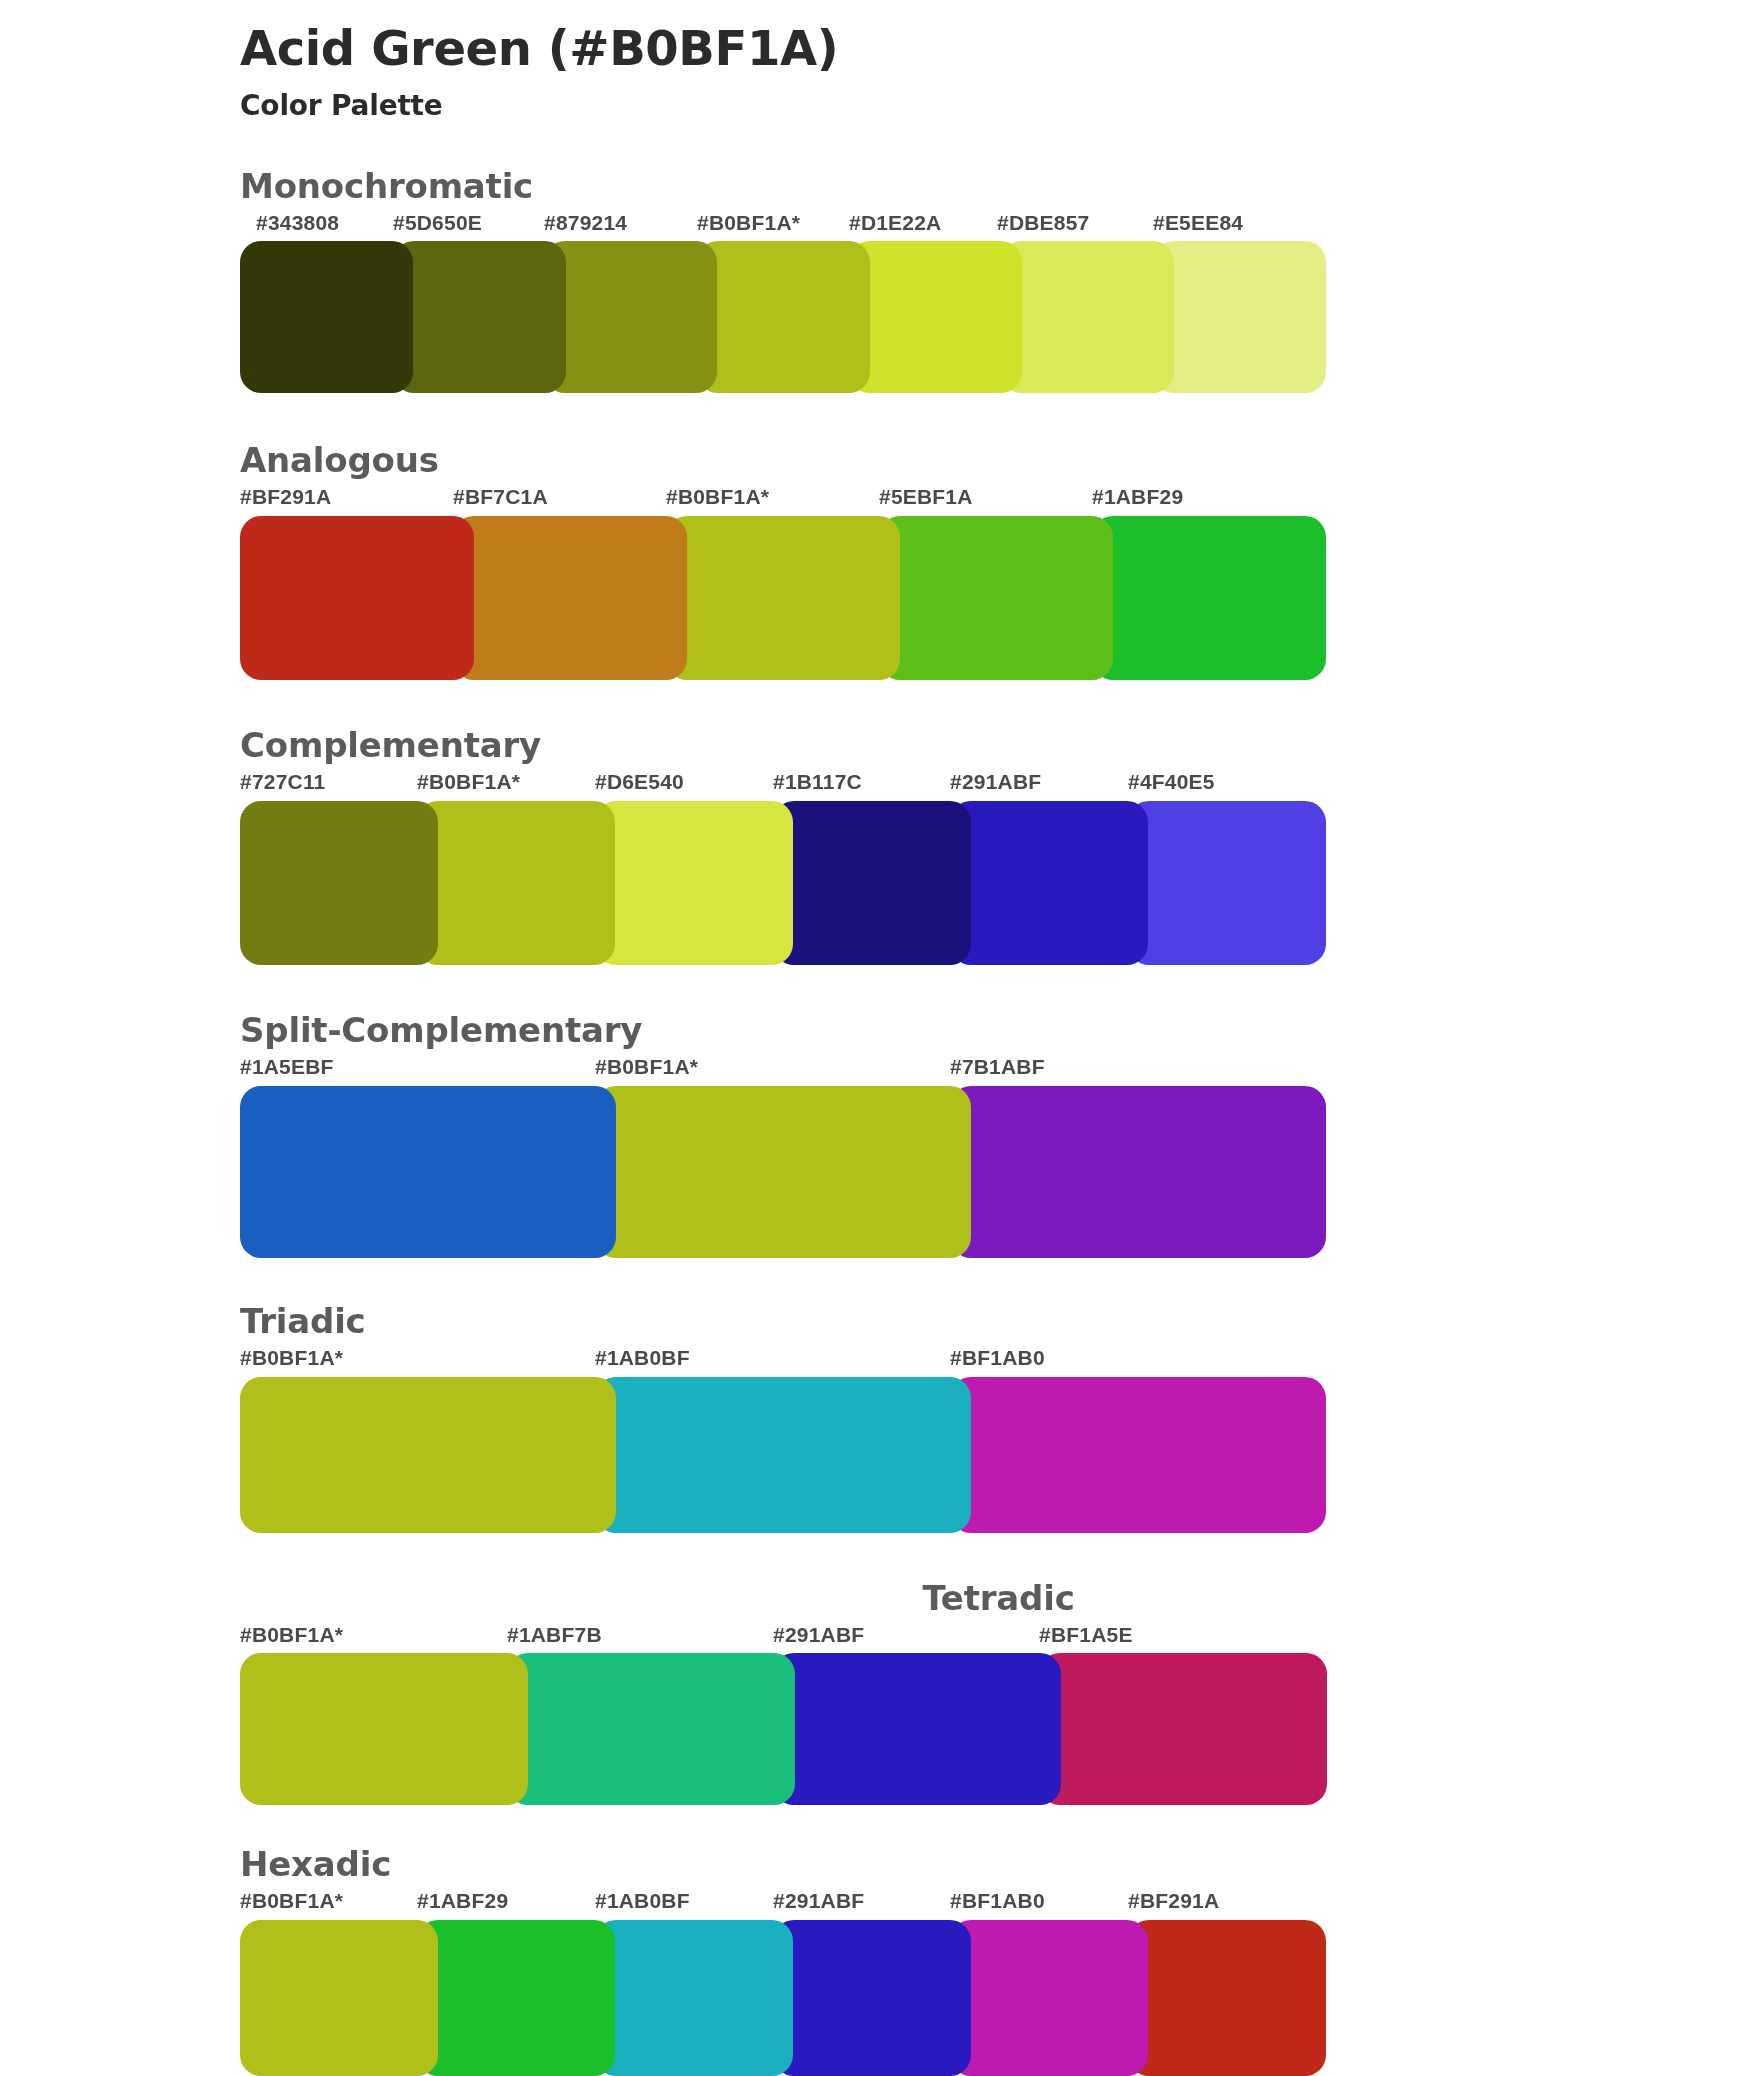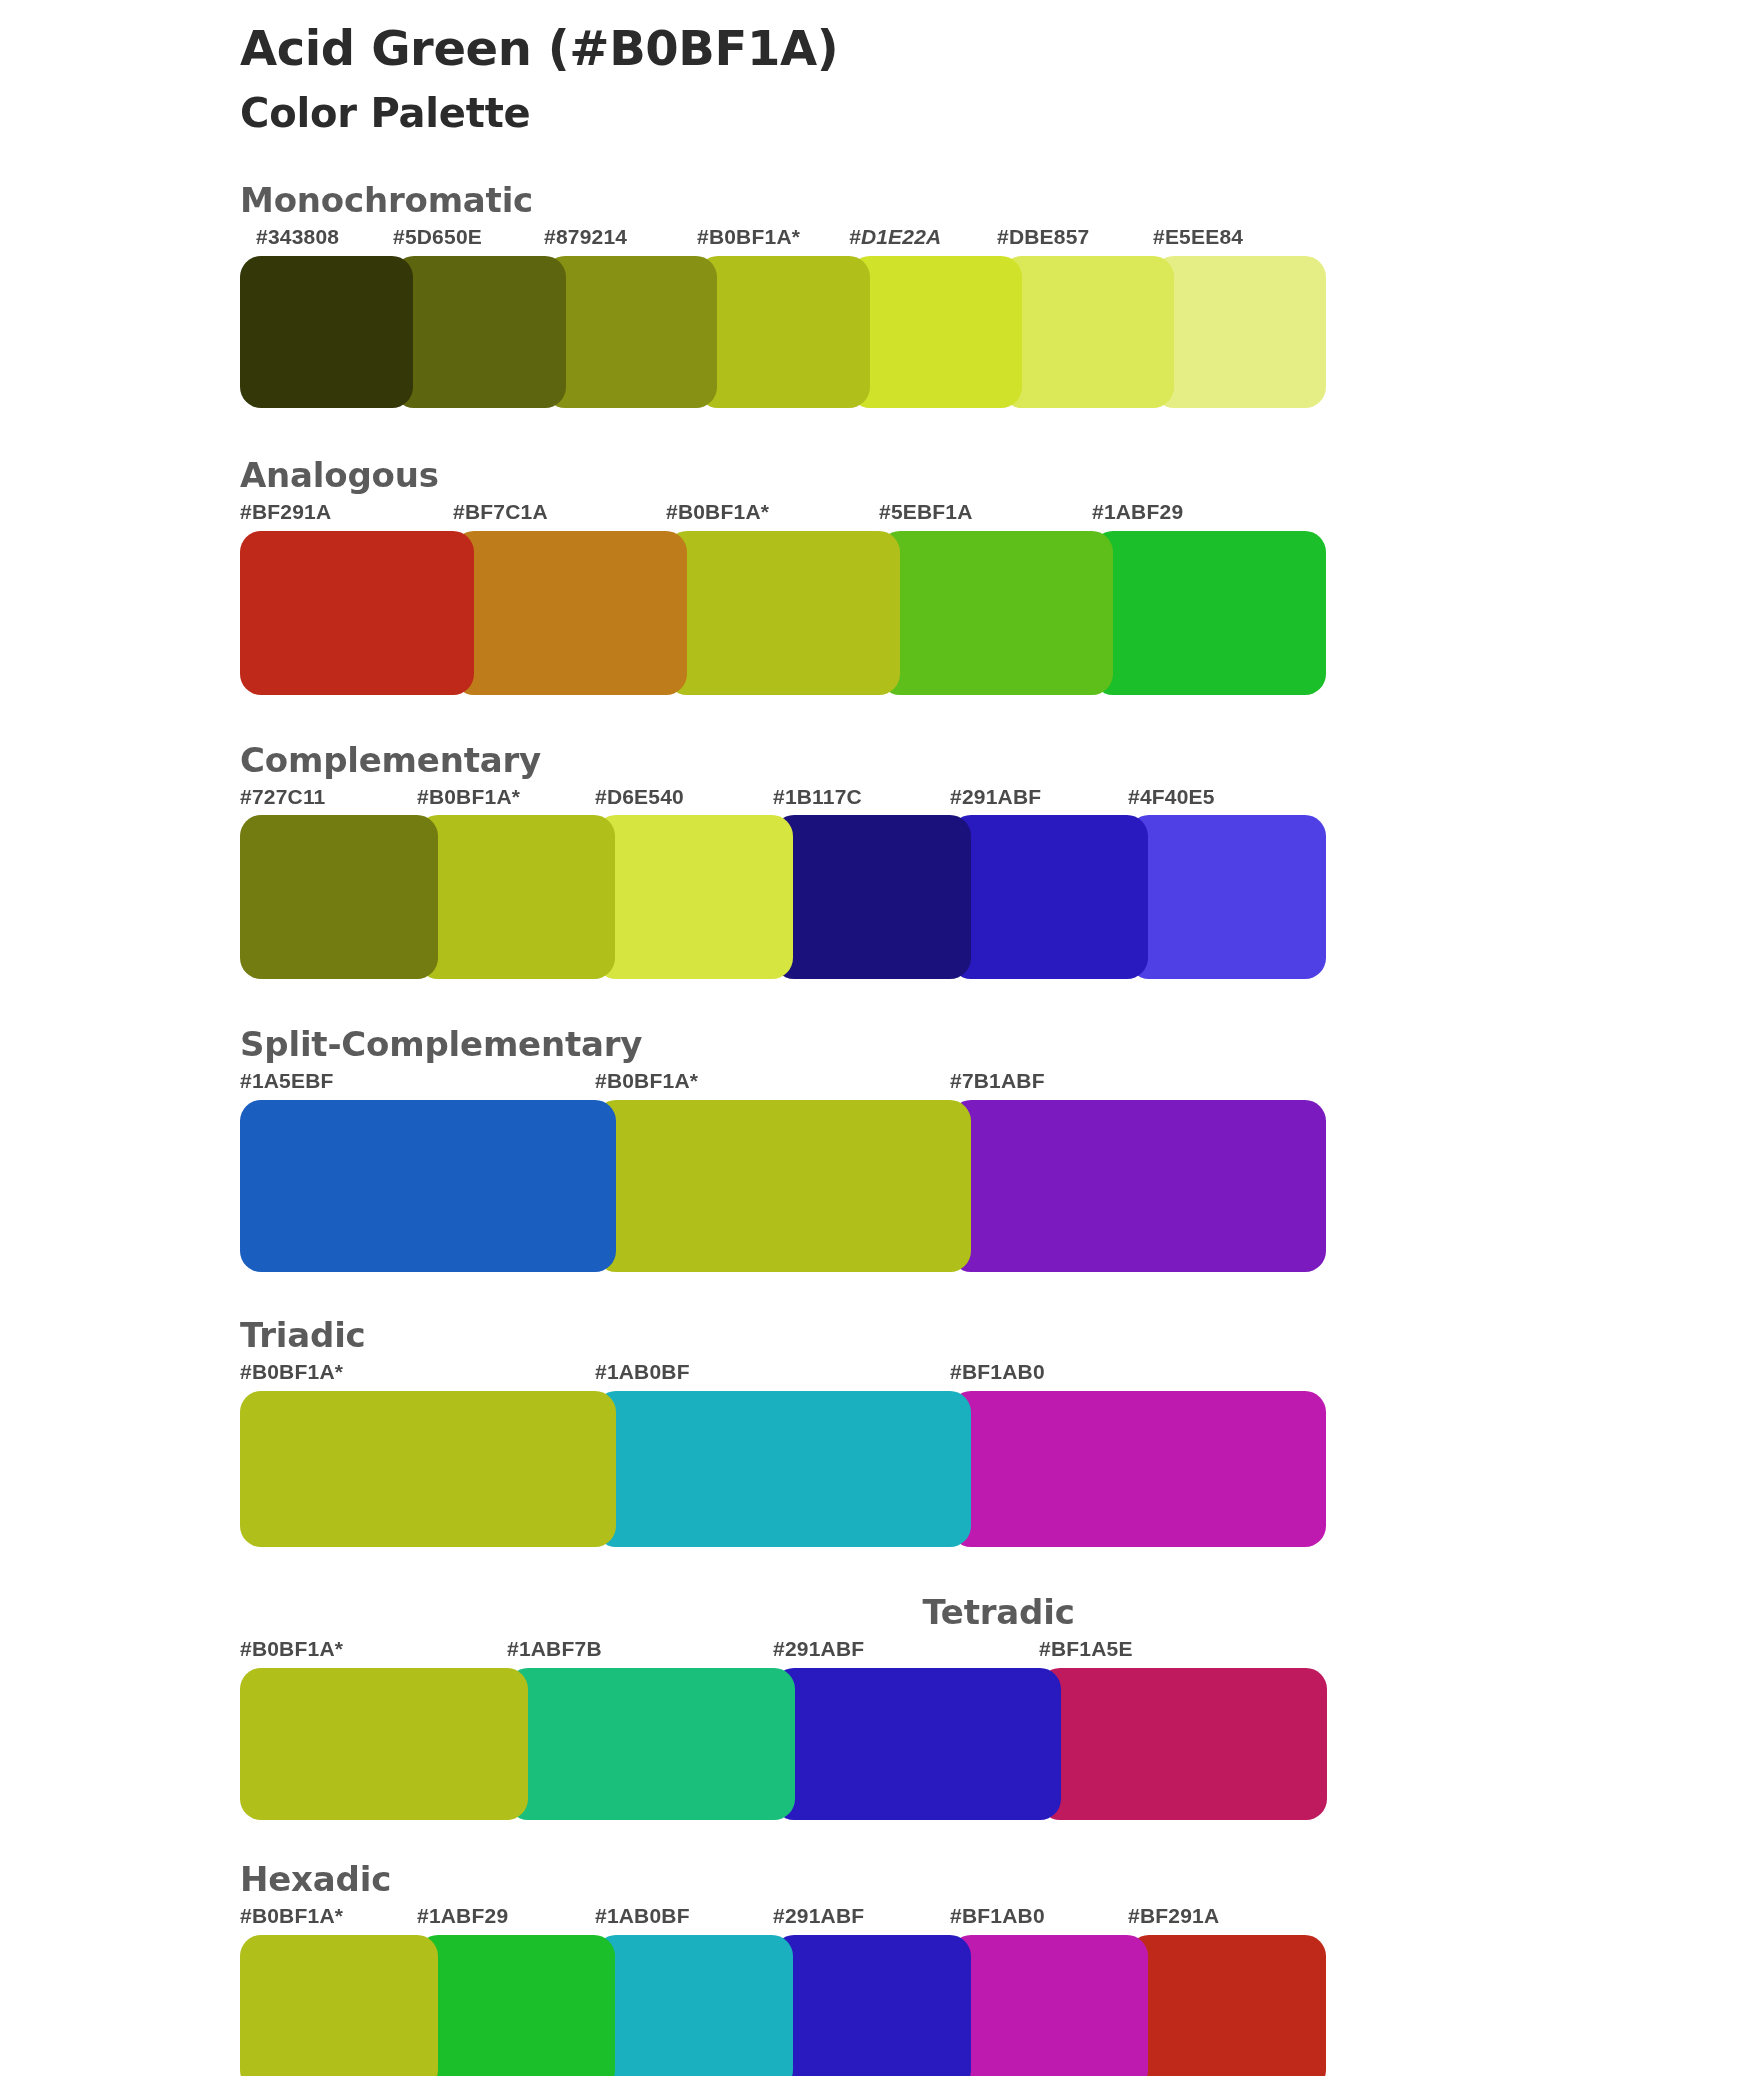--- a/index.html
+++ b/index.html
@@ -34,21 +34,21 @@
     font-size: 48px;
     font-weight: bold;
     line-height: 1.12;
     color: #2b2b2b;
     letter-spacing: -0.4px;
     margin: 0;
     padding: 0;
   }
   .page-subtitle {
     font-family: "DejaVu Sans", sans-serif;
-    font-size: 40px;
+    font-size: 28px;
     font-weight: bold;
     line-height: 1.2;
     color: #2b2b2b;
     letter-spacing: -0.2px;
     margin: 12.8px 0 0 0;
     padding: 0;
   }
 
   
   .sections {
@@ -120,21 +120,21 @@
   </div>
 
   <div class="sections" id="sections-root">
       <div class="section" style="margin-bottom: 50px;">
         <div class="section-title">Monochromatic</div>
         <div class="labels">
           <span class="swatch-label" style="left: 16px;">#343808</span>
           <span class="swatch-label" style="left: 153px;">#5D650E</span>
           <span class="swatch-label" style="left: 304px;">#879214</span>
           <span class="swatch-label" style="left: 457px;">#B0BF1A*</span>
-          <span class="swatch-label" style="left: 609px; font-style: italic;">#D1E22A</span>
+          <span class="swatch-label" style="left: 609px;">#D1E22A</span>
           <span class="swatch-label" style="left: 757px;">#DBE857</span>
           <span class="swatch-label" style="left: 913px;">#E5EE84</span>
         </div>
         <div class="swatches" style="height: 152px;">
           <div class="swatch" title="#343808" style="left: 0px; width: 173px; height: 152px; background: rgb(52, 56, 8); z-index: 100;"></div>
           <div class="swatch" title="#5D650E" style="left: 153px; width: 173px; height: 152px; background: rgb(93, 101, 14); z-index: 99;"></div>
           <div class="swatch" title="#879214" style="left: 304px; width: 173px; height: 152px; background: rgb(135, 146, 20); z-index: 98;"></div>
           <div class="swatch" title="#B0BF1A*" style="left: 457px; width: 173px; height: 152px; background: rgb(176, 191, 26); z-index: 97;"></div>
           <div class="swatch" title="#D1E22A" style="left: 609px; width: 173px; height: 152px; background: rgb(209, 226, 42); z-index: 96;"></div>
           <div class="swatch" title="#DBE857" style="left: 761px; width: 173px; height: 152px; background: rgb(219, 232, 87); z-index: 95;"></div>

